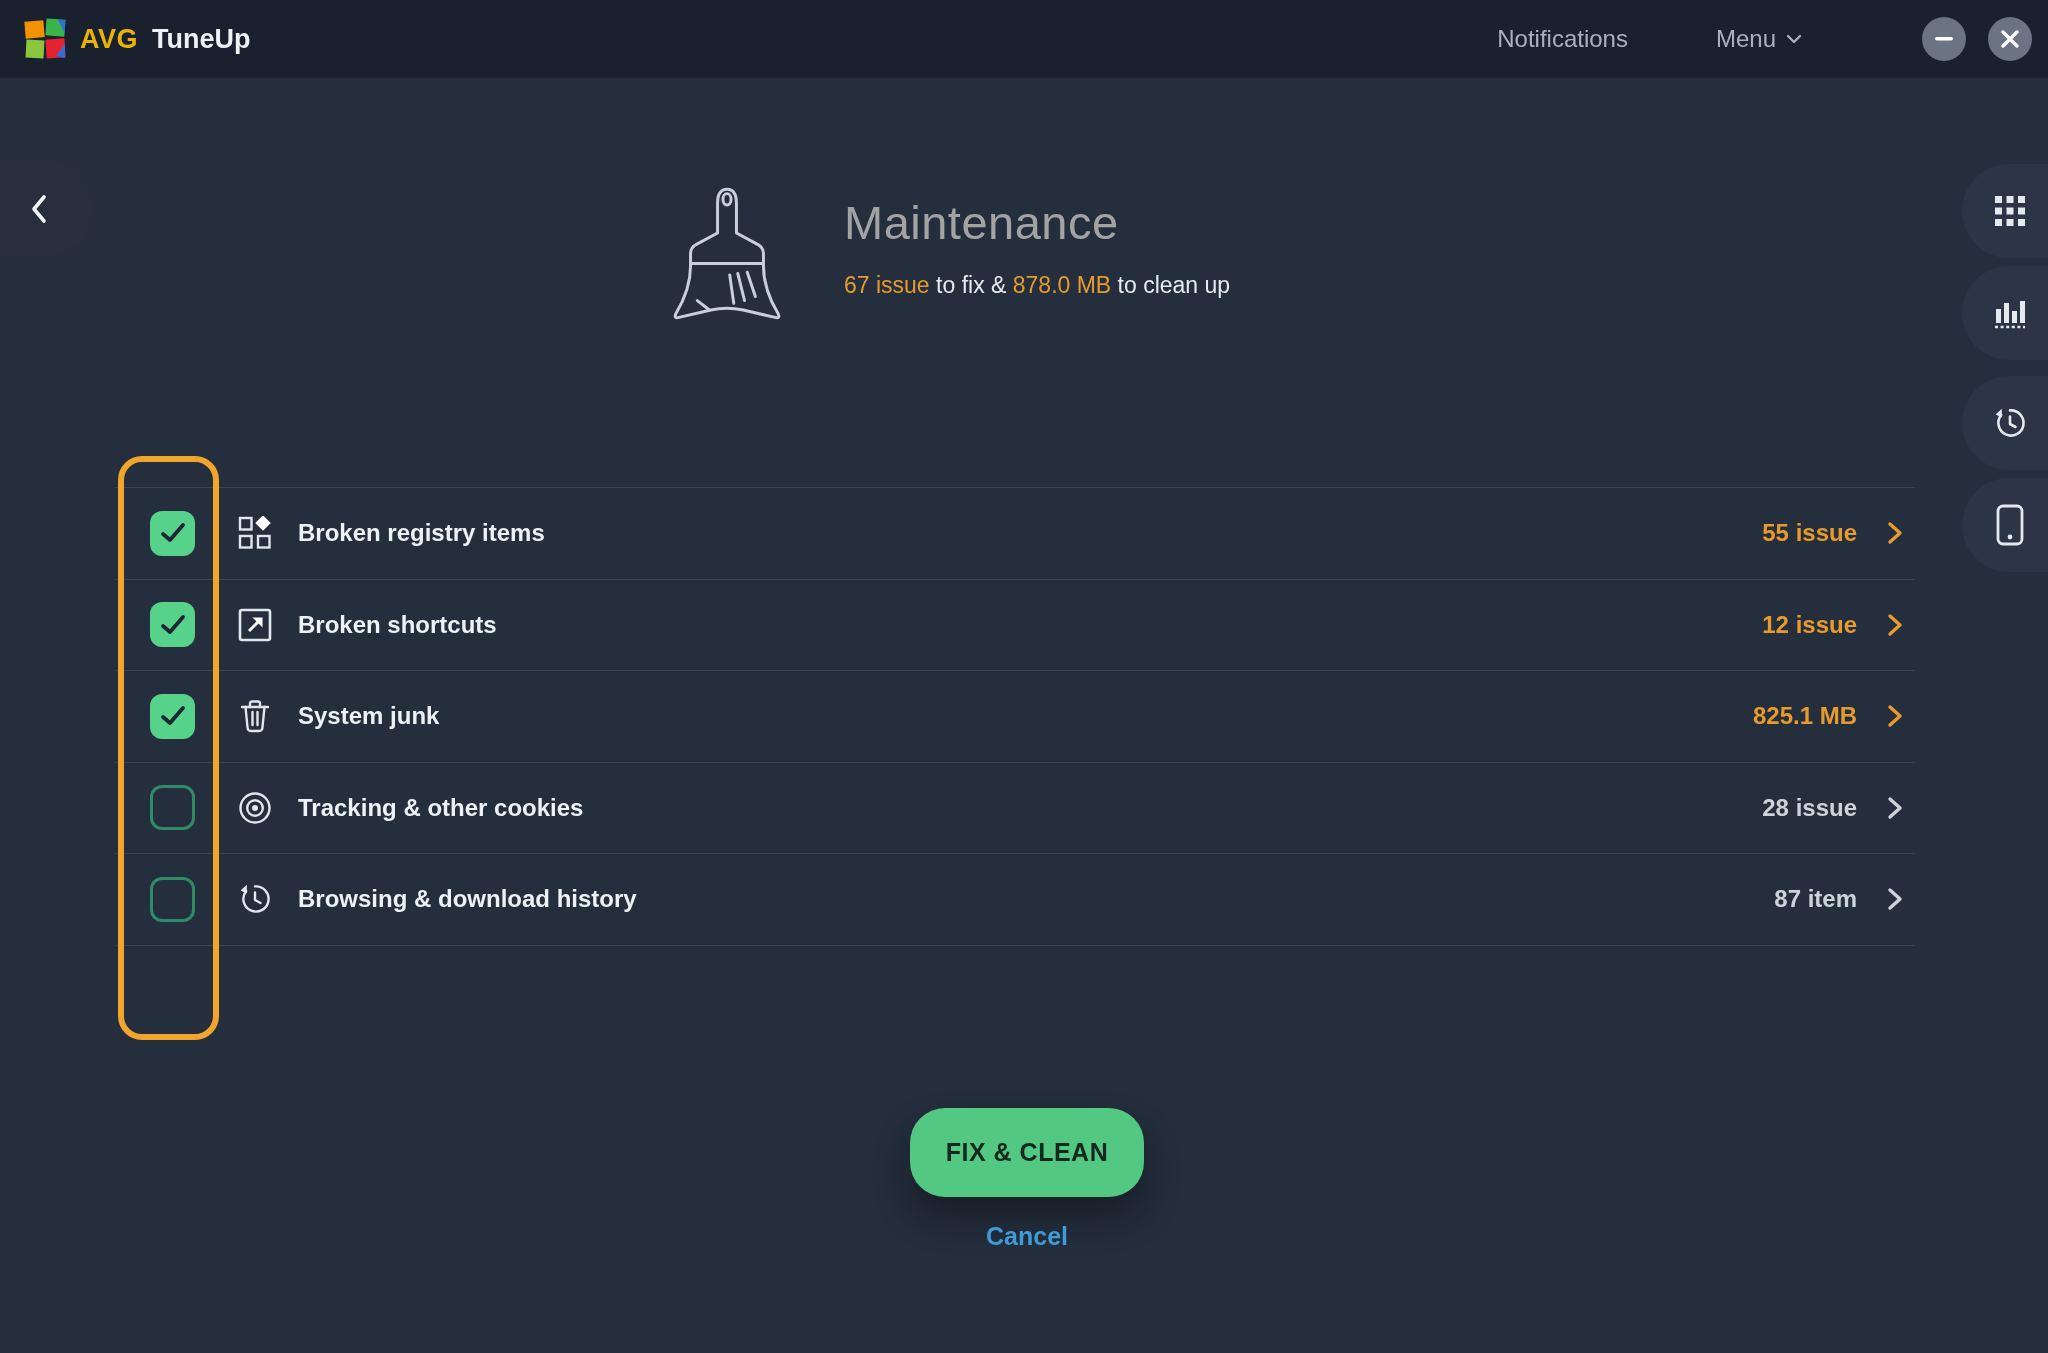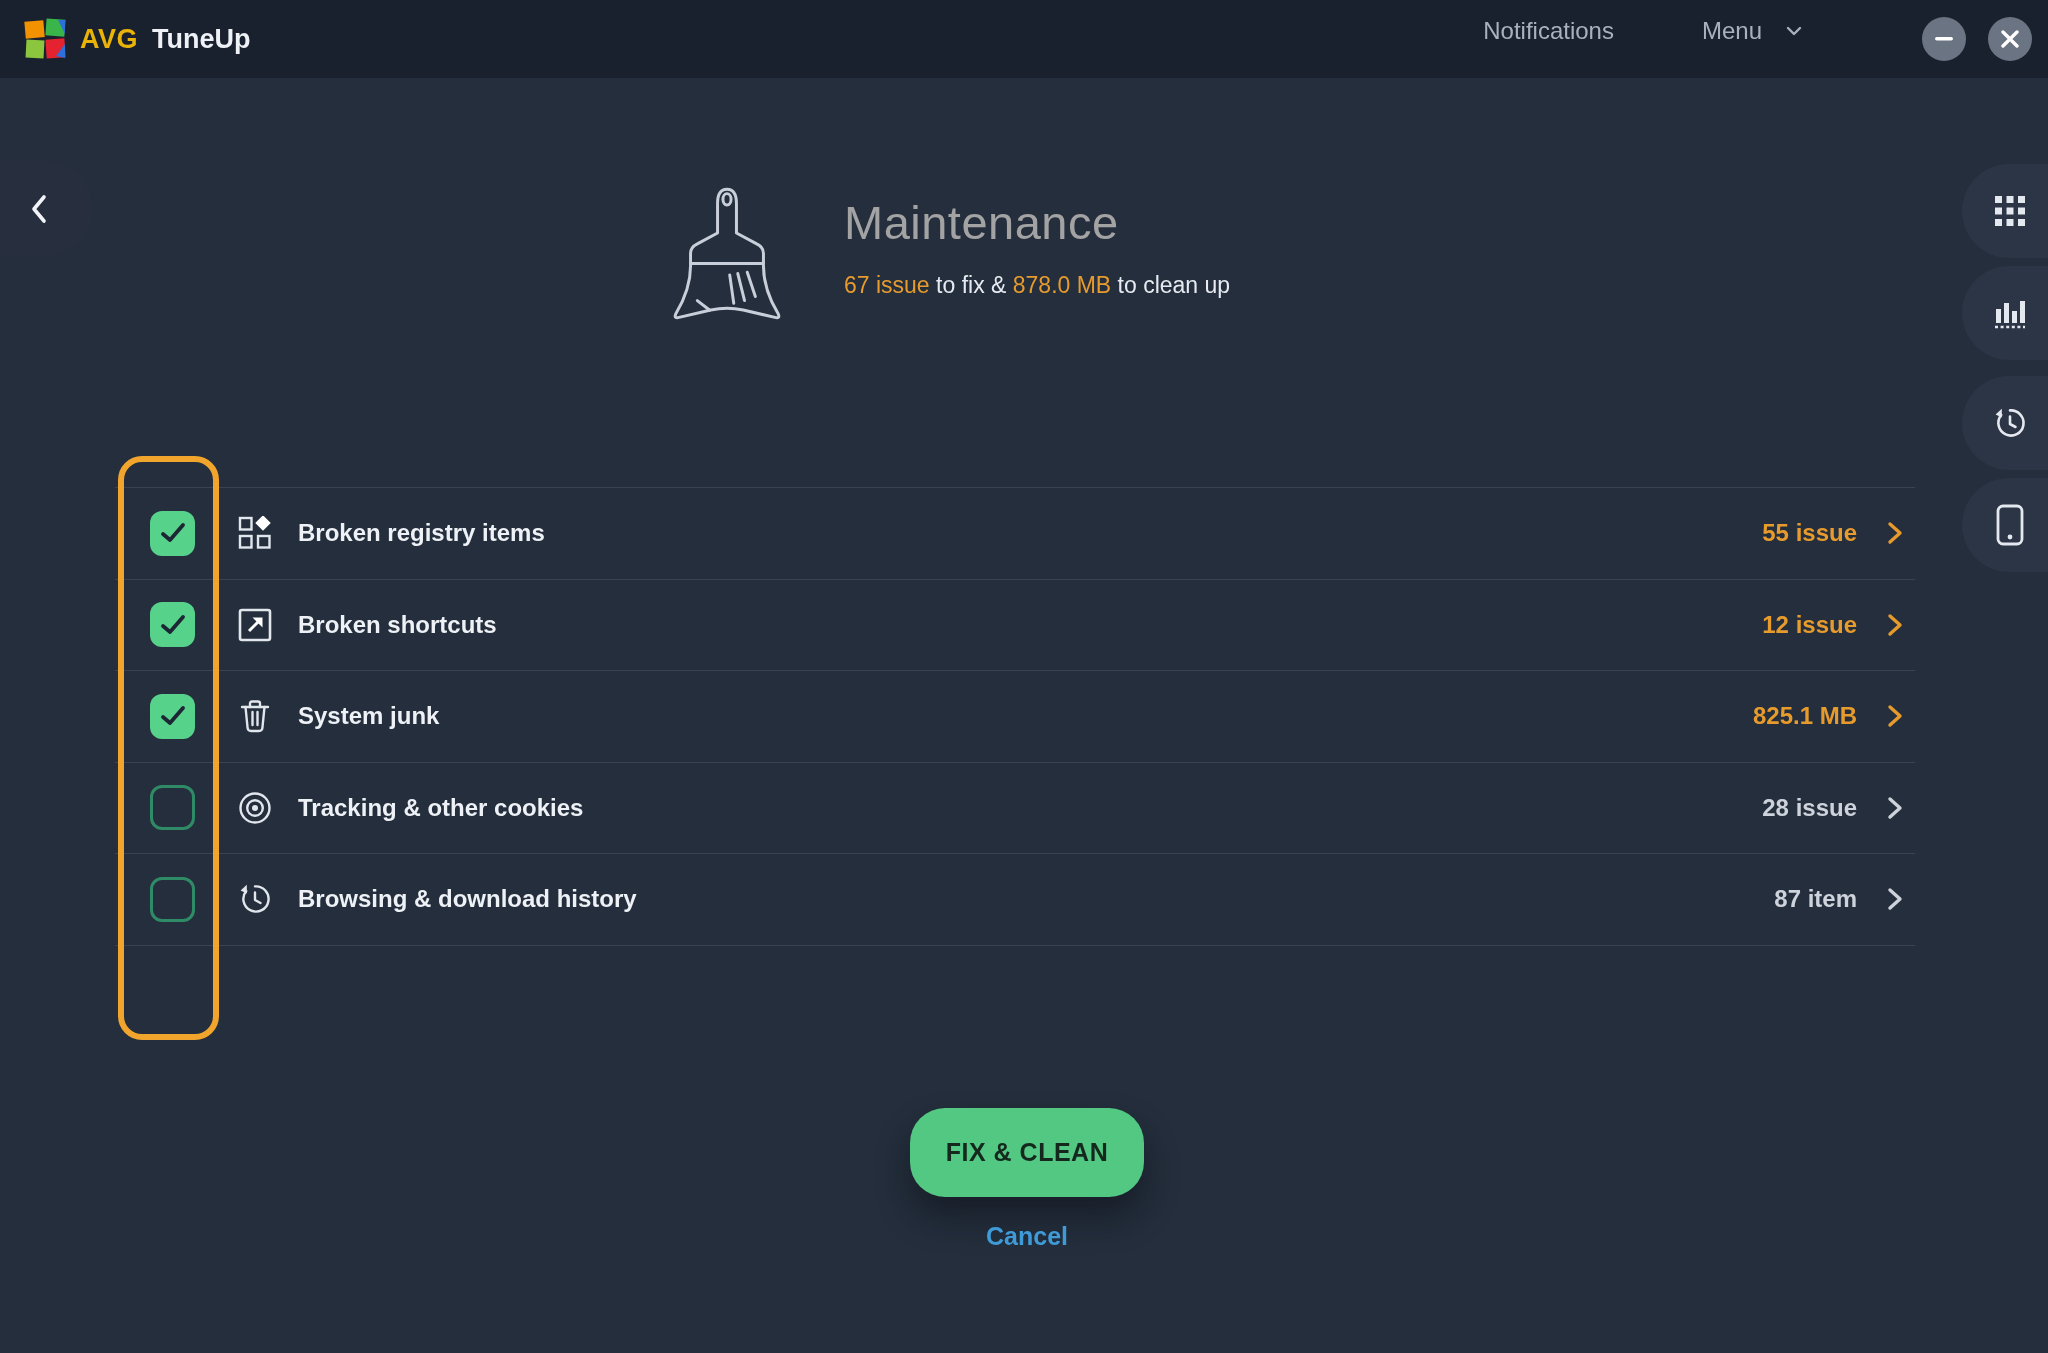--- a/index.html
+++ b/index.html
@@ -15,23 +15,23 @@
   
   .topbar {
     position: absolute; top:0; left:0; width:2048px; height:78px;
     background:#1a212e;
     display:flex; align-items:center;
     padding:0 16px 0 22px;
   }
   .brand { display:flex; align-items:center; gap:12px; }
   .brand-name { font-size:27px; font-weight:800; color:#eab308; letter-spacing:.5px; }
   .brand-product { font-size:27px; font-weight:600; color:#eef1f5; margin-left:2px; }
-  .topbar-right { margin-left:auto; display:flex; align-items:flex-start; }
+  .topbar-right { margin-left:auto; display:flex; align-items:center; }
   .topbar-link { font-size:24px; color:#a9b1bf; cursor:default; }
-  .menu-wrap { display:flex; align-items:center; gap:24px; margin-left:88px; }
+  .menu-wrap { display:flex; align-items:center; gap:10px; margin-left:88px; }
   .win-controls { display:flex; align-items:center; gap:22px; margin-left:120px; }
   .win-btn {
     width:44px; height:44px; border-radius:50%;
     background:#6b7482; display:flex; align-items:center; justify-content:center;
   }
 
   
   .back-pill {
     position:absolute; left:0; top:160px; width:92px; height:97px;
     background:#272f3e; border-radius:0 48px 48px 0;

